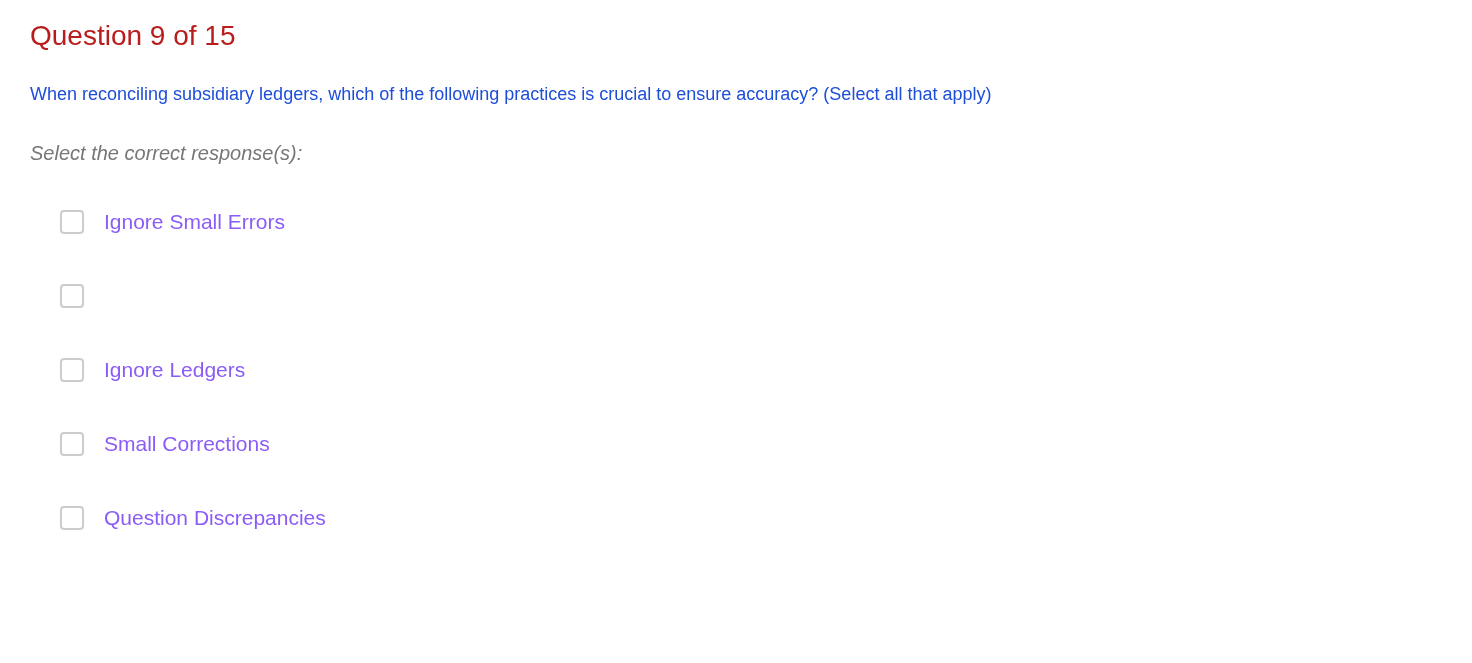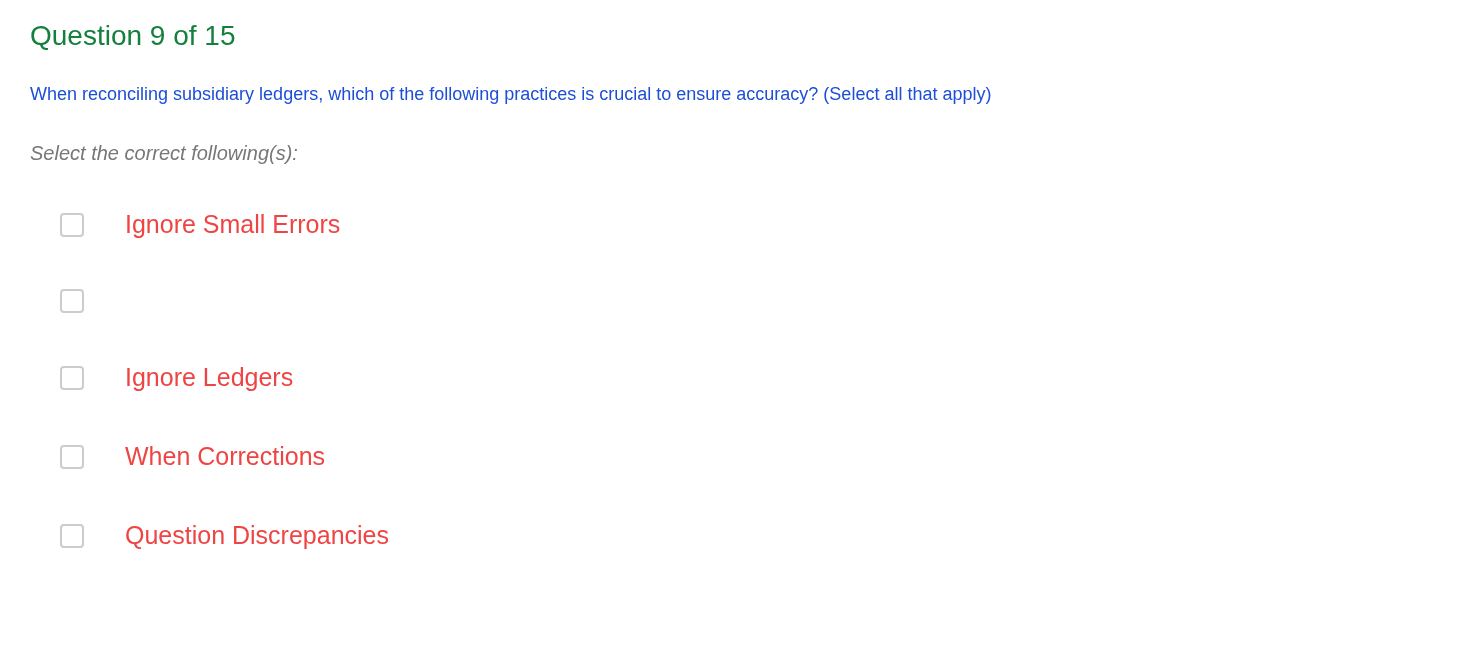--- a/index.html
+++ b/index.html
@@ -14,21 +14,21 @@
       height: 663px;
       overflow: hidden;
     }
     .quiz-container {
       background: #ffffff;
       padding: 20px 30px;
       height: 100%;
     }
     .question-header {
       font-size: 28px;
-      color: #15803d;
+      color: #b91c1c;
       font-weight: 400;
       margin-bottom: 30px;
     }
     .question-text {
       font-size: 18px;
       color: #1d4ed8;
       margin-bottom: 35px;
       line-height: 1.4;
     }
     .instruction-text {
@@ -49,50 +49,49 @@
       width: 24px;
       height: 24px;
       border: 2px solid #cccccc;
       border-radius: 4px;
       background: #ffffff;
       margin-right: 20px;
       cursor: pointer;
       flex-shrink: 0;
     }
     .option-label {
-      font-size: 25px;
-      color: #ef4444;
+      font-size: 21px;
+      color: #8b5cf6;
       cursor: pointer;
-      margin-left: 21px;
     }
   </style>
 </head>
 <body>
 
 <div class="quiz-container">
   <h1 class="question-header">Question 9 of 15</h1>
 
   <p class="question-text">When reconciling subsidiary ledgers, which of the following practices is crucial to ensure accuracy? (Select all that apply)</p>
 
-  <p class="instruction-text">Select the correct following(s):</p>
+  <p class="instruction-text">Select the correct response(s):</p>
 
   <div class="options-list">
     <div class="option-item">
       <div class="checkbox"></div>
       <span class="option-label">Ignore Small Errors</span>
     </div>
     <div class="option-item">
       <div class="checkbox"></div>
     </div>
     <div class="option-item">
       <div class="checkbox"></div>
       <span class="option-label">Ignore Ledgers</span>
     </div>
     <div class="option-item">
       <div class="checkbox"></div>
-      <span class="option-label">When Corrections</span>
+      <span class="option-label">Small Corrections</span>
     </div>
     <div class="option-item">
       <div class="checkbox"></div>
       <span class="option-label">Question Discrepancies</span>
     </div>
   </div>
 </div>
 
 </body></html>

